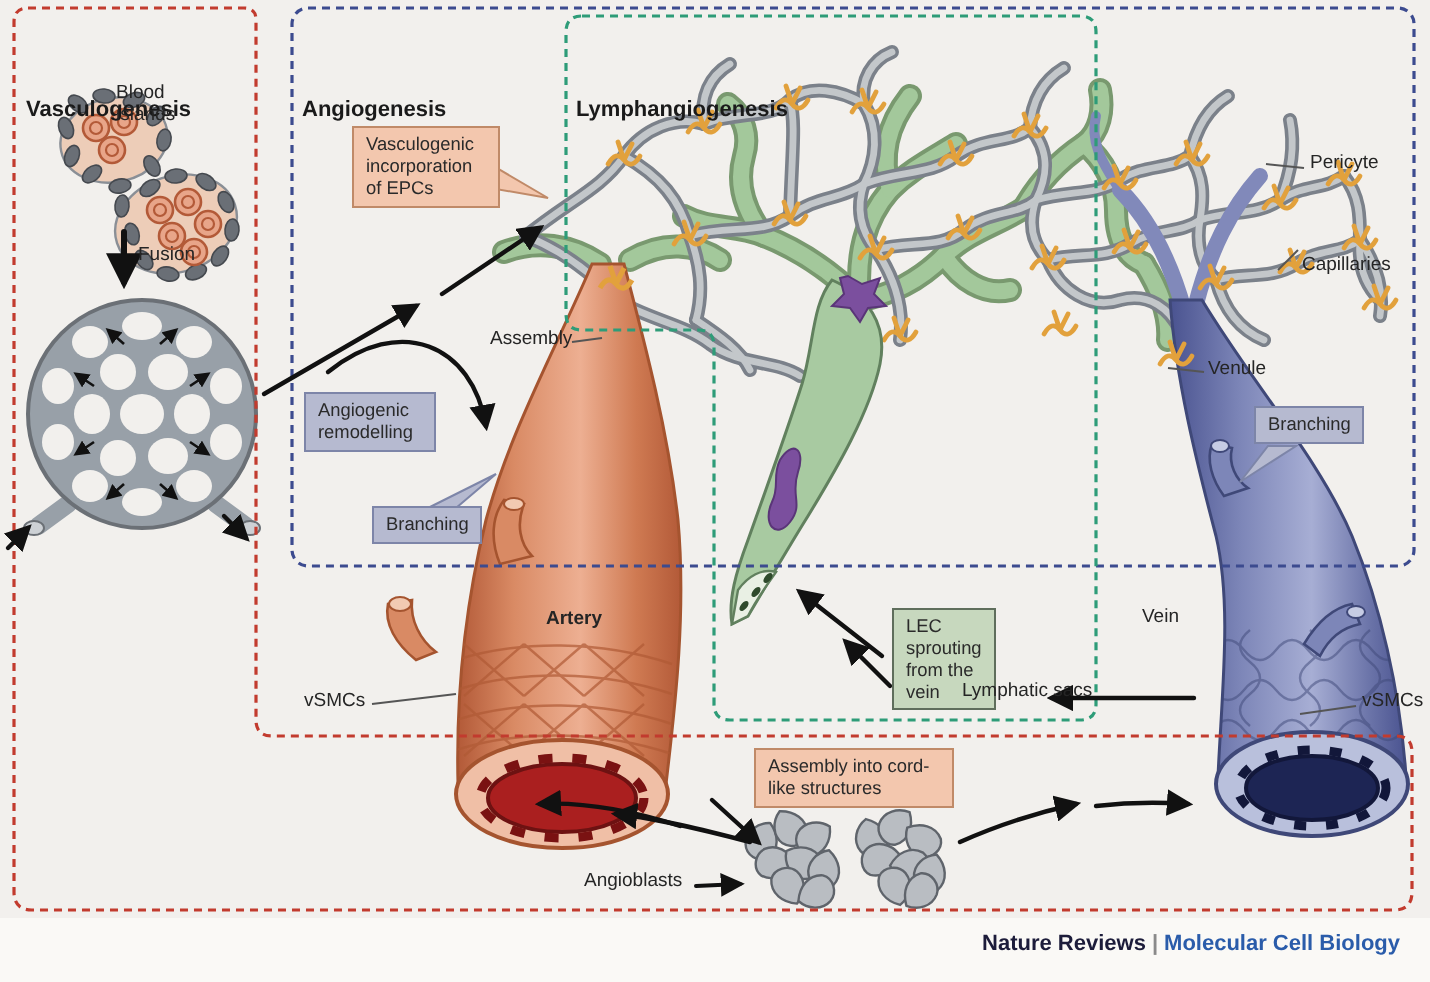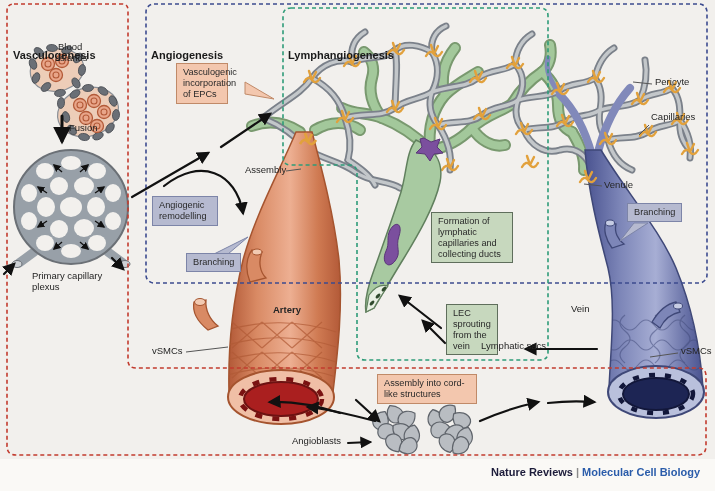--- a/index.html
+++ b/index.html
@@ -368,36 +368,34 @@
     <polygon points="245,82 245,94 274,99" fill="#f3c7ae" stroke="#c08a68" stroke-width="1"></polygon>
     <polygon points="214,254 228,254 248,237" fill="#b6bad0" stroke="#7d85a8" stroke-width="1"></polygon>
     <polygon points="634,223 648,223 620,241" fill="#b6bad0" stroke="#7d85a8" stroke-width="1"></polygon>
   </g>
 </svg>
 
 <div class="title" style="left:13px;top:9px;">Vasculogenesis</div>
 <div class="title" style="left:151px;top:9px;">Angiogenesis</div>
 <div class="title" style="left:288px;top:9px;text-align:right;">Lymphangiogenesis</div>
 
-<div class="cbox salmon" style="left:176px;top:63px;width:52px;">Vasculogenic incorporation of EPCs</div>
+<div class="cbox salmon" style="left:176px;top:63px;width:74px;">Vasculogenic incorporation of EPCs</div>
 <div class="cbox grayblue" style="left:152px;top:196px;width:66px;">Angiogenic remodelling</div>
 <div class="cbox grayblue" style="left:186px;top:253px;">Branching</div>
-<div class="cbox greenbox" style="left:431px;top:212px;width:82px;">Formation of lymphatic capillaries and collecting ducts</div>
 <div class="cbox greenbox" style="left:446px;top:304px;width:52px;">LEC sprouting from the vein</div>
 <div class="cbox salmon" style="left:377px;top:374px;width:100px;">Assembly into cord-like structures</div>
 <div class="cbox grayblue" style="left:627px;top:203px;">Branching</div>
 
 <div class="lbl" style="left:58px;top:42px;width:40px;">Blood islands</div>
 <div class="lbl" style="left:69px;top:123px;">Fusion</div>
-<div class="lbl" style="left:32px;top:271px;width:84px;">Primary capillary plexus</div>
 <div class="lbl" style="left:245px;top:165px;">Assembly</div>
 <div class="lbl" style="left:273px;top:305px;font-weight:bold;">Artery</div>
 <div class="lbl" style="left:152px;top:346px;">vSMCs</div>
 <div class="lbl" style="left:655px;top:77px;">Pericyte</div>
-<div class="lbl" style="left:651px;top:112px;">Capillaries</div>
+<div class="lbl" style="left:651px;top:128px;">Capillaries</div>
 <div class="lbl" style="left:604px;top:180px;">Venule</div>
 <div class="lbl" style="left:571px;top:304px;">Vein</div>
 <div class="lbl" style="left:681px;top:346px;">vSMCs</div>
 <div class="lbl" style="left:447px;top:341px;padding-left:34px;">Lymphatic sacs</div>
 <div class="lbl" style="left:292px;top:436px;">Angioblasts</div>
 
 <div id="footer">
   <span class="j">Nature Reviews</span><span class="s">|</span><span class="m">Molecular Cell Biology</span>
 </div>
 

